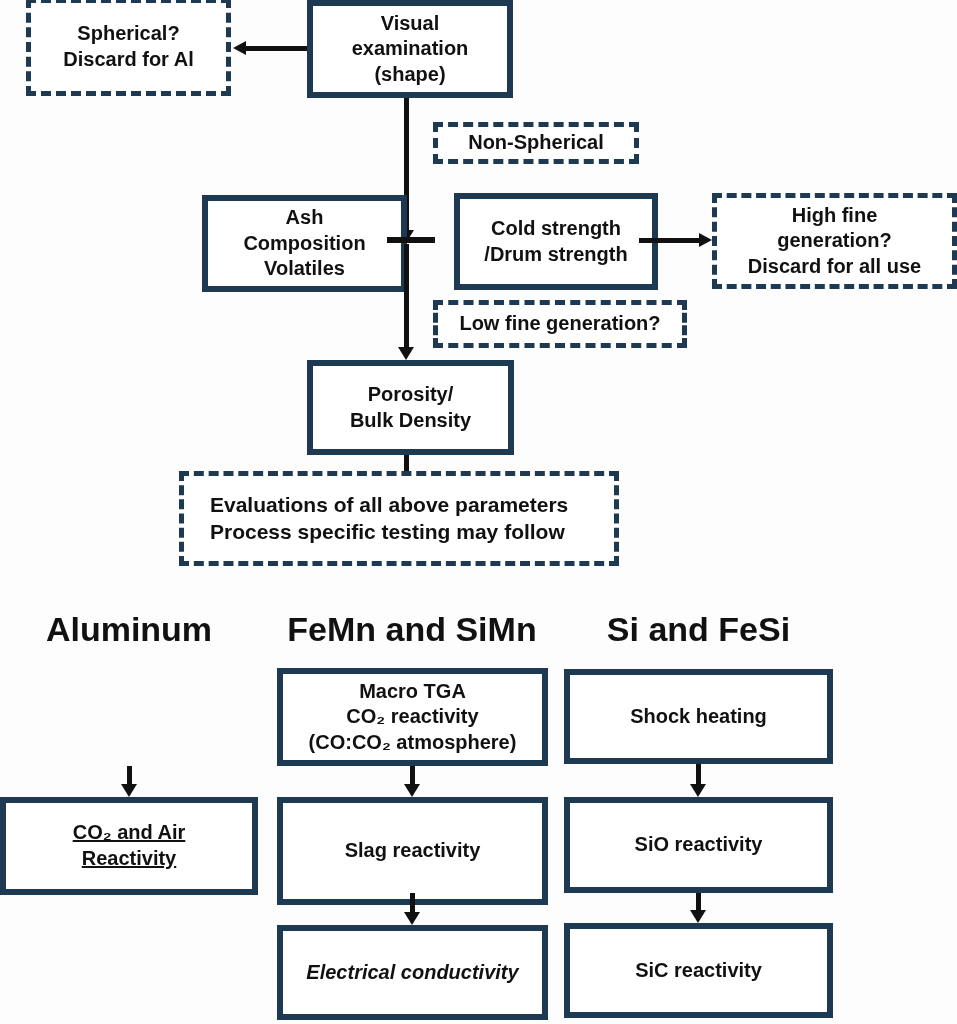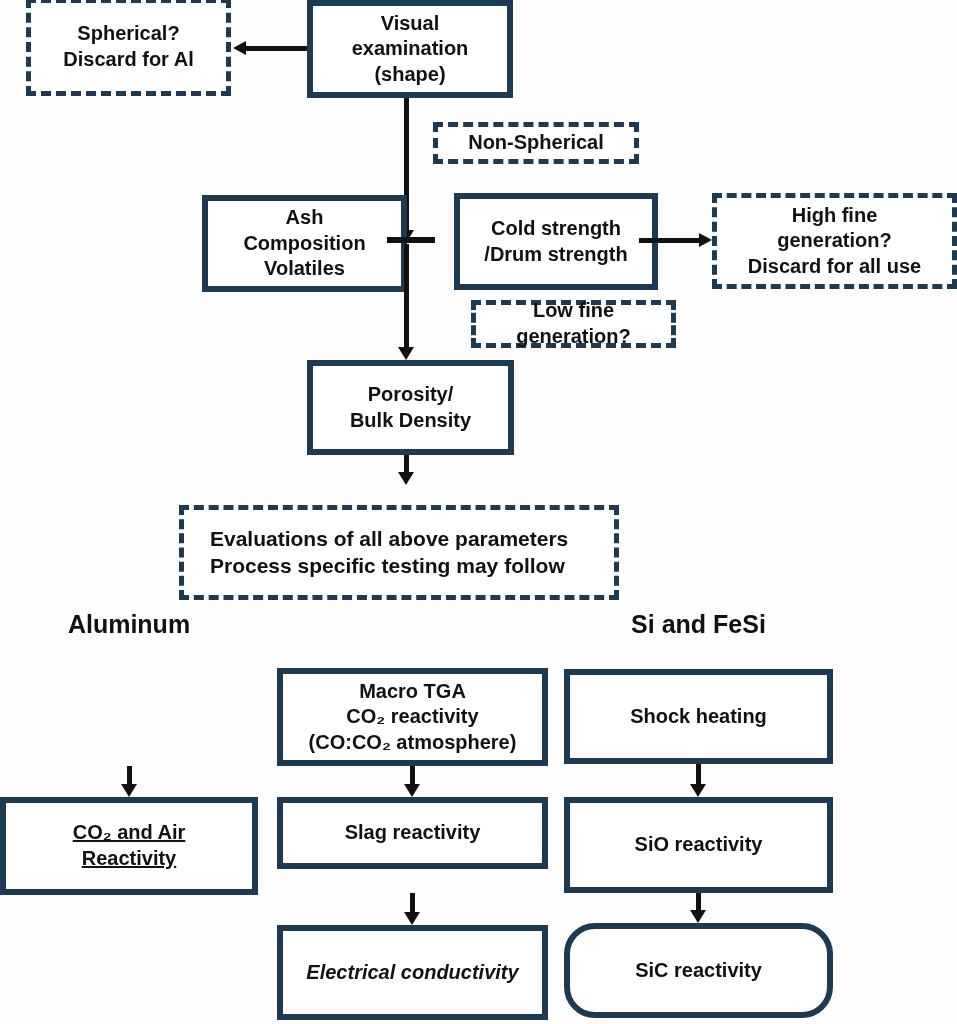--- a/index.html
+++ b/index.html
@@ -29,21 +29,21 @@
     color:var(--text);
   }
   .solid{border:6px solid var(--border-navy);}
   .dashed{border:5px dashed var(--border-navy);}
   .align-left{justify-content:flex-start;text-align:left;padding-left:26px;}
   .fs21{font-size:21px;}
   .header{
     position:absolute;
     text-align:center;
     font-weight:bold;
-    font-size:25px;
+    font-size:34px;
     color:var(--text);
   }
   .hline{position:absolute;background:var(--arrow);}
   .arrow{position:absolute;display:flex;}
   .arrow.down{flex-direction:column;align-items:center;}
   .arrow.down .shaft{width:5px;flex:1;background:var(--arrow);}
   .arrow.down .head{width:0;height:0;border-left:8px solid transparent;border-right:8px solid transparent;border-top:13px solid var(--arrow);}
   .arrow.left{flex-direction:row;align-items:center;}
   .arrow.left .head{width:0;height:0;border-top:7px solid transparent;border-bottom:7px solid transparent;border-right:13px solid var(--arrow);}
   .arrow.left .shaft{height:5px;flex:1;background:var(--arrow);}
@@ -86,67 +86,68 @@
 
   <div class="arrow right" style="left:639px;top:233px;width:73px;height:14px;">
     <i class="shaft"></i>
     <i class="head"></i>
   </div>
 
   <div class="box dashed" style="left:712px;top:193px;width:245px;height:96px;">High fine
 generation?
 Discard for all use</div>
 
-  <div class="box dashed" style="left:433px;top:300px;width:205px;height:48px;margin-left:38px;">Low fine generation?</div>
+  <div class="box dashed" style="left:433px;top:300px;width:254px;height:48px;">Low fine generation?</div>
 
   <div class="arrow down" style="left:398px;top:244px;width:16px;height:116px;">
     <i class="shaft"></i>
     <i class="head"></i>
   </div>
 
   <div class="box solid" style="left:307px;top:360px;width:207px;height:95px;">Porosity/
 Bulk Density</div>
 
   <div class="arrow down" style="left:398px;top:455px;width:16px;height:30px;">
     <i class="shaft"></i>
     <i class="head"></i>
   </div>
 
-  <div class="box dashed align-left fs21" style="left:179px;top:505px;width:440px;height:95px;">Evaluations of all above parameters
+  <div class="box dashed align-left fs21" style="left:179px;top:471px;width:440px;height:95px;">Evaluations of all above parameters
 Process specific testing may follow</div>
 
   <div class="header" style="left:0px;top:610px;width:258px;">Aluminum</div>
+  <div class="header" style="left:262px;top:610px;width:300px;">FeMn and SiMn</div>
   <div class="header" style="left:564px;top:610px;width:269px;">Si and FeSi</div>
 
   <div class="arrow down" style="left:121px;top:766px;width:16px;height:31px;">
     <i class="shaft"></i>
     <i class="head"></i>
   </div>
   <div class="box solid" style="left:0px;top:797px;width:258px;height:98px;text-decoration:underline;">CO₂ and Air
 Reactivity</div>
 
   <div class="box solid" style="left:277px;top:668px;width:271px;height:98px;">Macro TGA
 CO₂ reactivity
 (CO:CO₂ atmosphere)</div>
   <div class="arrow down" style="left:404px;top:766px;width:16px;height:31px;">
     <i class="shaft"></i>
     <i class="head"></i>
   </div>
-  <div class="box solid" style="left:277px;top:797px;width:271px;height:72px;">Slag reactivity</div>
+  <div class="box solid" style="left:277px;top:797px;width:271px;height:108px;">Slag reactivity</div>
   <div class="arrow down" style="left:404px;top:893px;width:16px;height:32px;">
     <i class="shaft"></i>
     <i class="head"></i>
   </div>
   <div class="box solid" style="left:277px;top:925px;width:271px;height:95px;font-style:italic;">Electrical conductivity</div>
 
   <div class="box solid" style="left:564px;top:669px;width:269px;height:95px;">Shock heating</div>
   <div class="arrow down" style="left:690px;top:764px;width:16px;height:33px;">
     <i class="shaft"></i>
     <i class="head"></i>
   </div>
   <div class="box solid" style="left:564px;top:797px;width:269px;height:96px;">SiO reactivity</div>
   <div class="arrow down" style="left:690px;top:893px;width:16px;height:30px;">
     <i class="shaft"></i>
     <i class="head"></i>
   </div>
-  <div class="box solid" style="left:564px;top:923px;width:269px;height:95px;border-radius:31px;">SiC reactivity</div>
+  <div class="box solid" style="left:564px;top:923px;width:269px;height:95px;">SiC reactivity</div>
 
 </div>
 
 </body></html>

